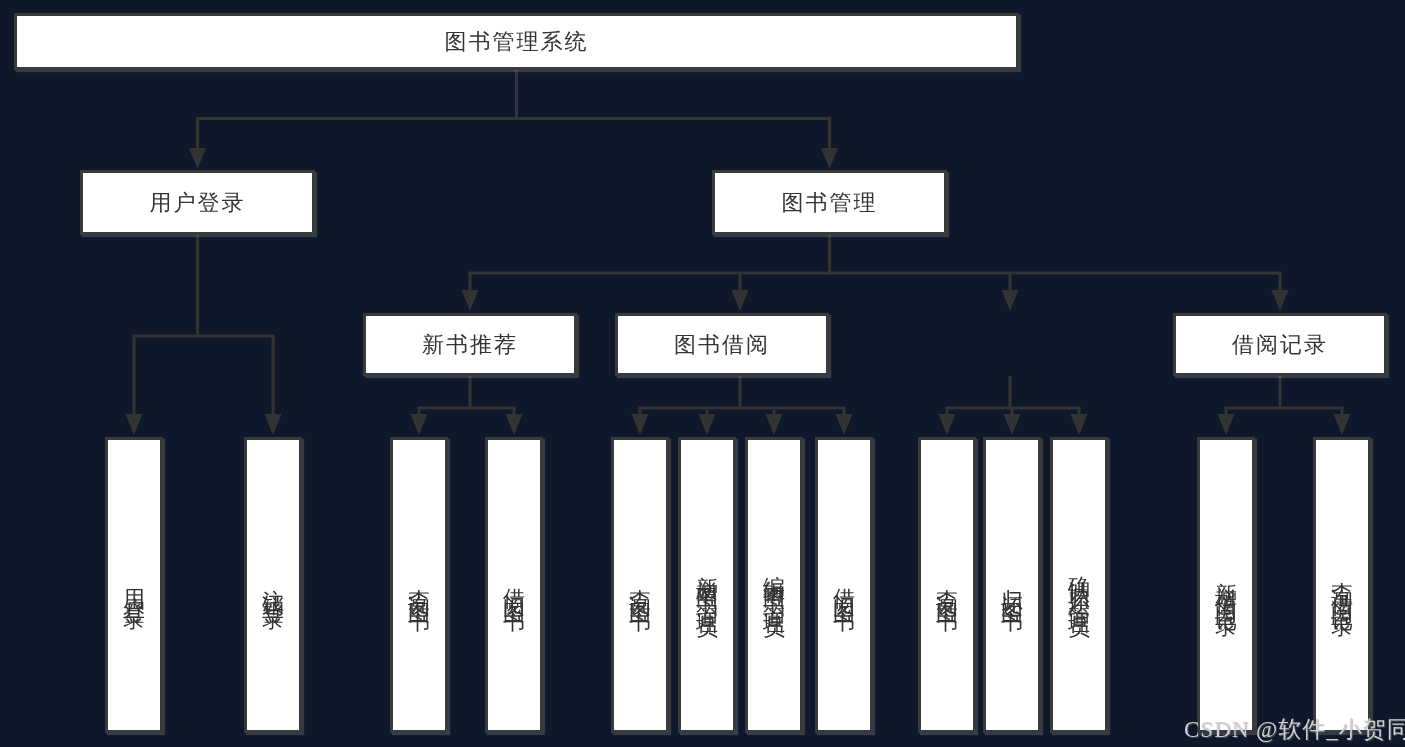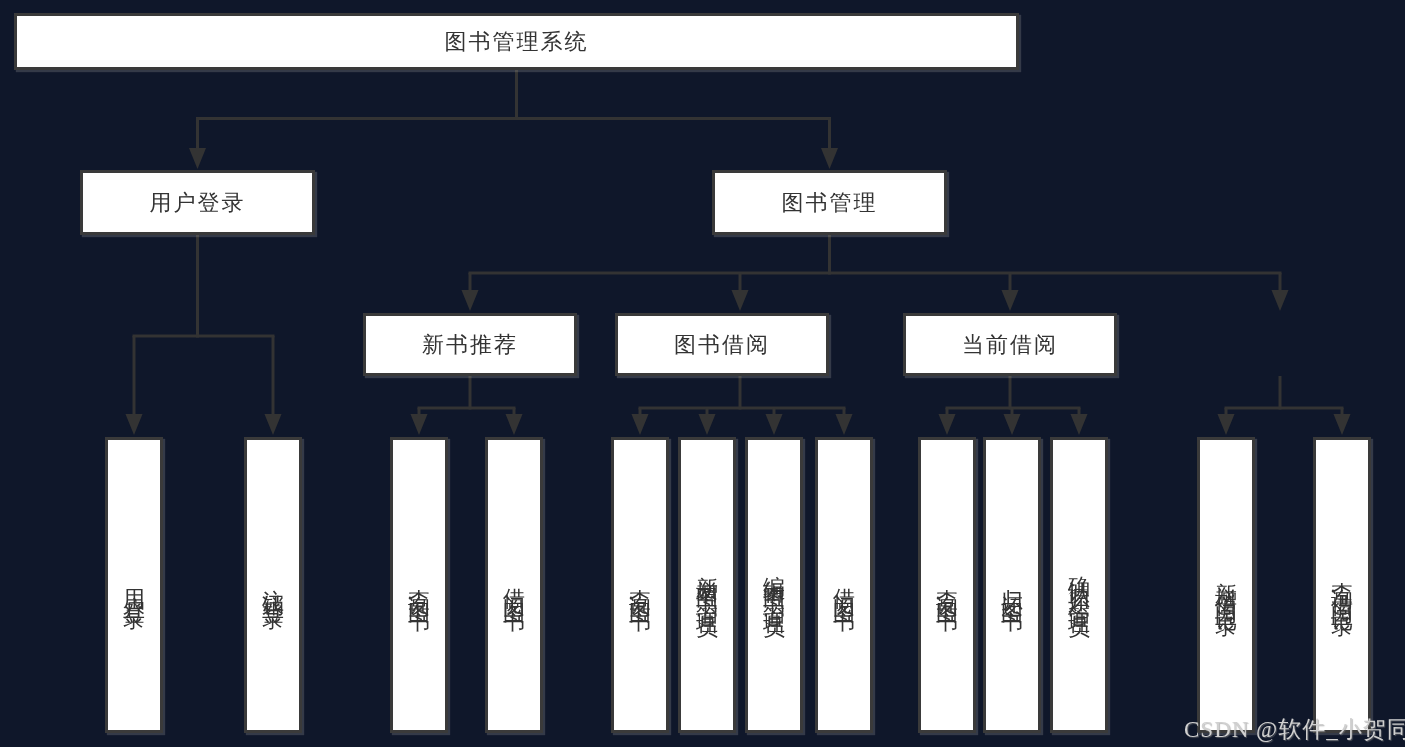--- a/index.html
+++ b/index.html
@@ -127,22 +127,22 @@
   <div class="box h" style="left:363px;top:313px;width:214px;height:63px">
     <span>新书推荐</span>
   </div>
 
   <div class="box h" style="left:712px;top:170px;width:235px;height:65px">
     <span>图书管理</span>
   </div>
   <div class="box h" style="left:615px;top:313px;width:214px;height:63px">
     <span>图书借阅</span>
   </div>
-  <div class="box h" style="left:903px;top:313px;width:214px;height:63px">
-    <span>当前借阅</span>
+  <div class="box h" style="left:1173px;top:313px;width:214px;height:63px">
+    <span>借阅记录</span>
   </div>
 
   <div class="box v" style="left:105px;top:437px;width:58px;height:296px">
     <span>用户登录</span>
   </div>
   <div class="box v" style="left:244px;top:437px;width:58px;height:296px">
     <span>注销登录</span>
   </div>
 
   <div class="box v" style="left:390px;top:437px;width:58px;height:296px">

